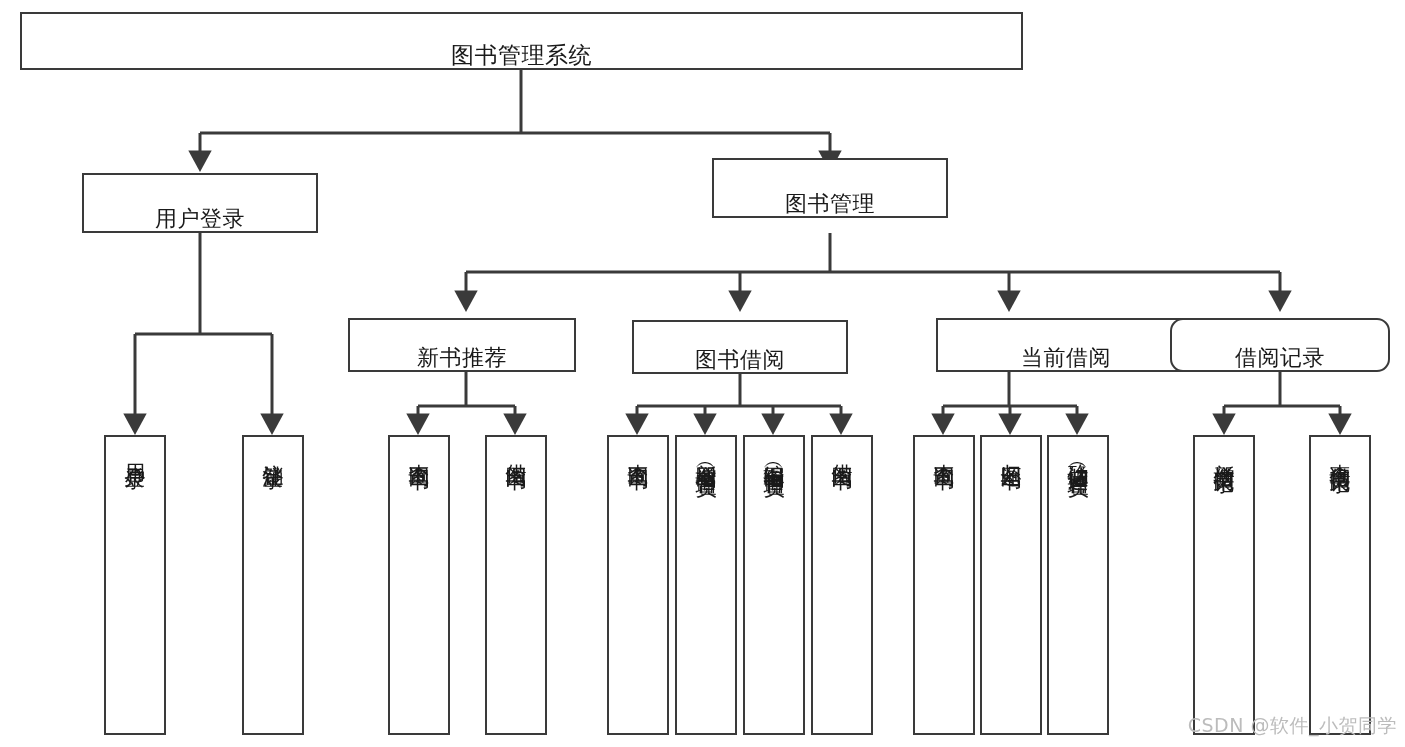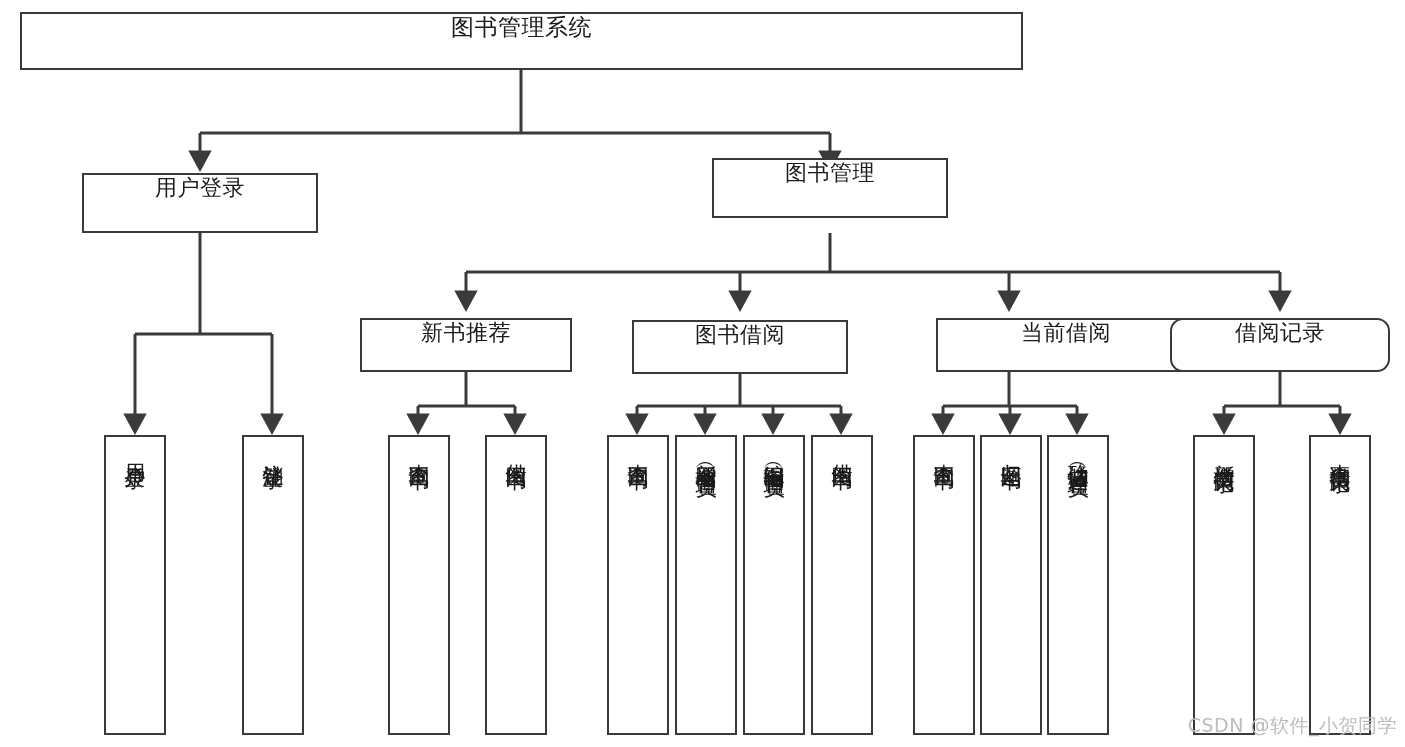--- a/index.html
+++ b/index.html
@@ -25,21 +25,21 @@
     width: 1405px;
     height: 747px;
     pointer-events: none;
   }
   .node {
     position: absolute;
     box-sizing: border-box;
     border: 2px solid #3a3a3a;
     background: #ffffff;
     display: flex;
-    align-items: flex-start;
+    align-items: flex-end;
     justify-content: center;
     color: #1a1a1a;
   }
   .node-label {
     font-family: "DejaVu Sans", "Liberation Sans", sans-serif;
     line-height: 1.14;
     letter-spacing: 0.5px;
     white-space: pre-line;
     text-align: center;
   }
@@ -136,21 +136,21 @@
   </div>
 
   <div class="node level1" style="left:82px; top:173px; width:236px; height:60px;">
     <span class="node-label">用户登录</span>
   </div>
 
   <div class="node level1" style="left:712px; top:158px; width:236px; height:60px;">
     <span class="node-label">图书管理</span>
   </div>
 
-  <div class="node level2" style="left:360px; top:318px; width:212px; height:54px;">
+  <div class="node level2" style="left:348px; top:318px; width:228px; height:54px;">
     <span class="node-label">新书推荐</span>
   </div>
 
   <div class="node level2" style="left:632px; top:320px; width:216px; height:54px;">
     <span class="node-label">图书借阅</span>
   </div>
 
   <div class="node level2" style="left:936px; top:318px; width:260px; height:54px;">
     <span class="node-label">当前借阅</span>
   </div>

